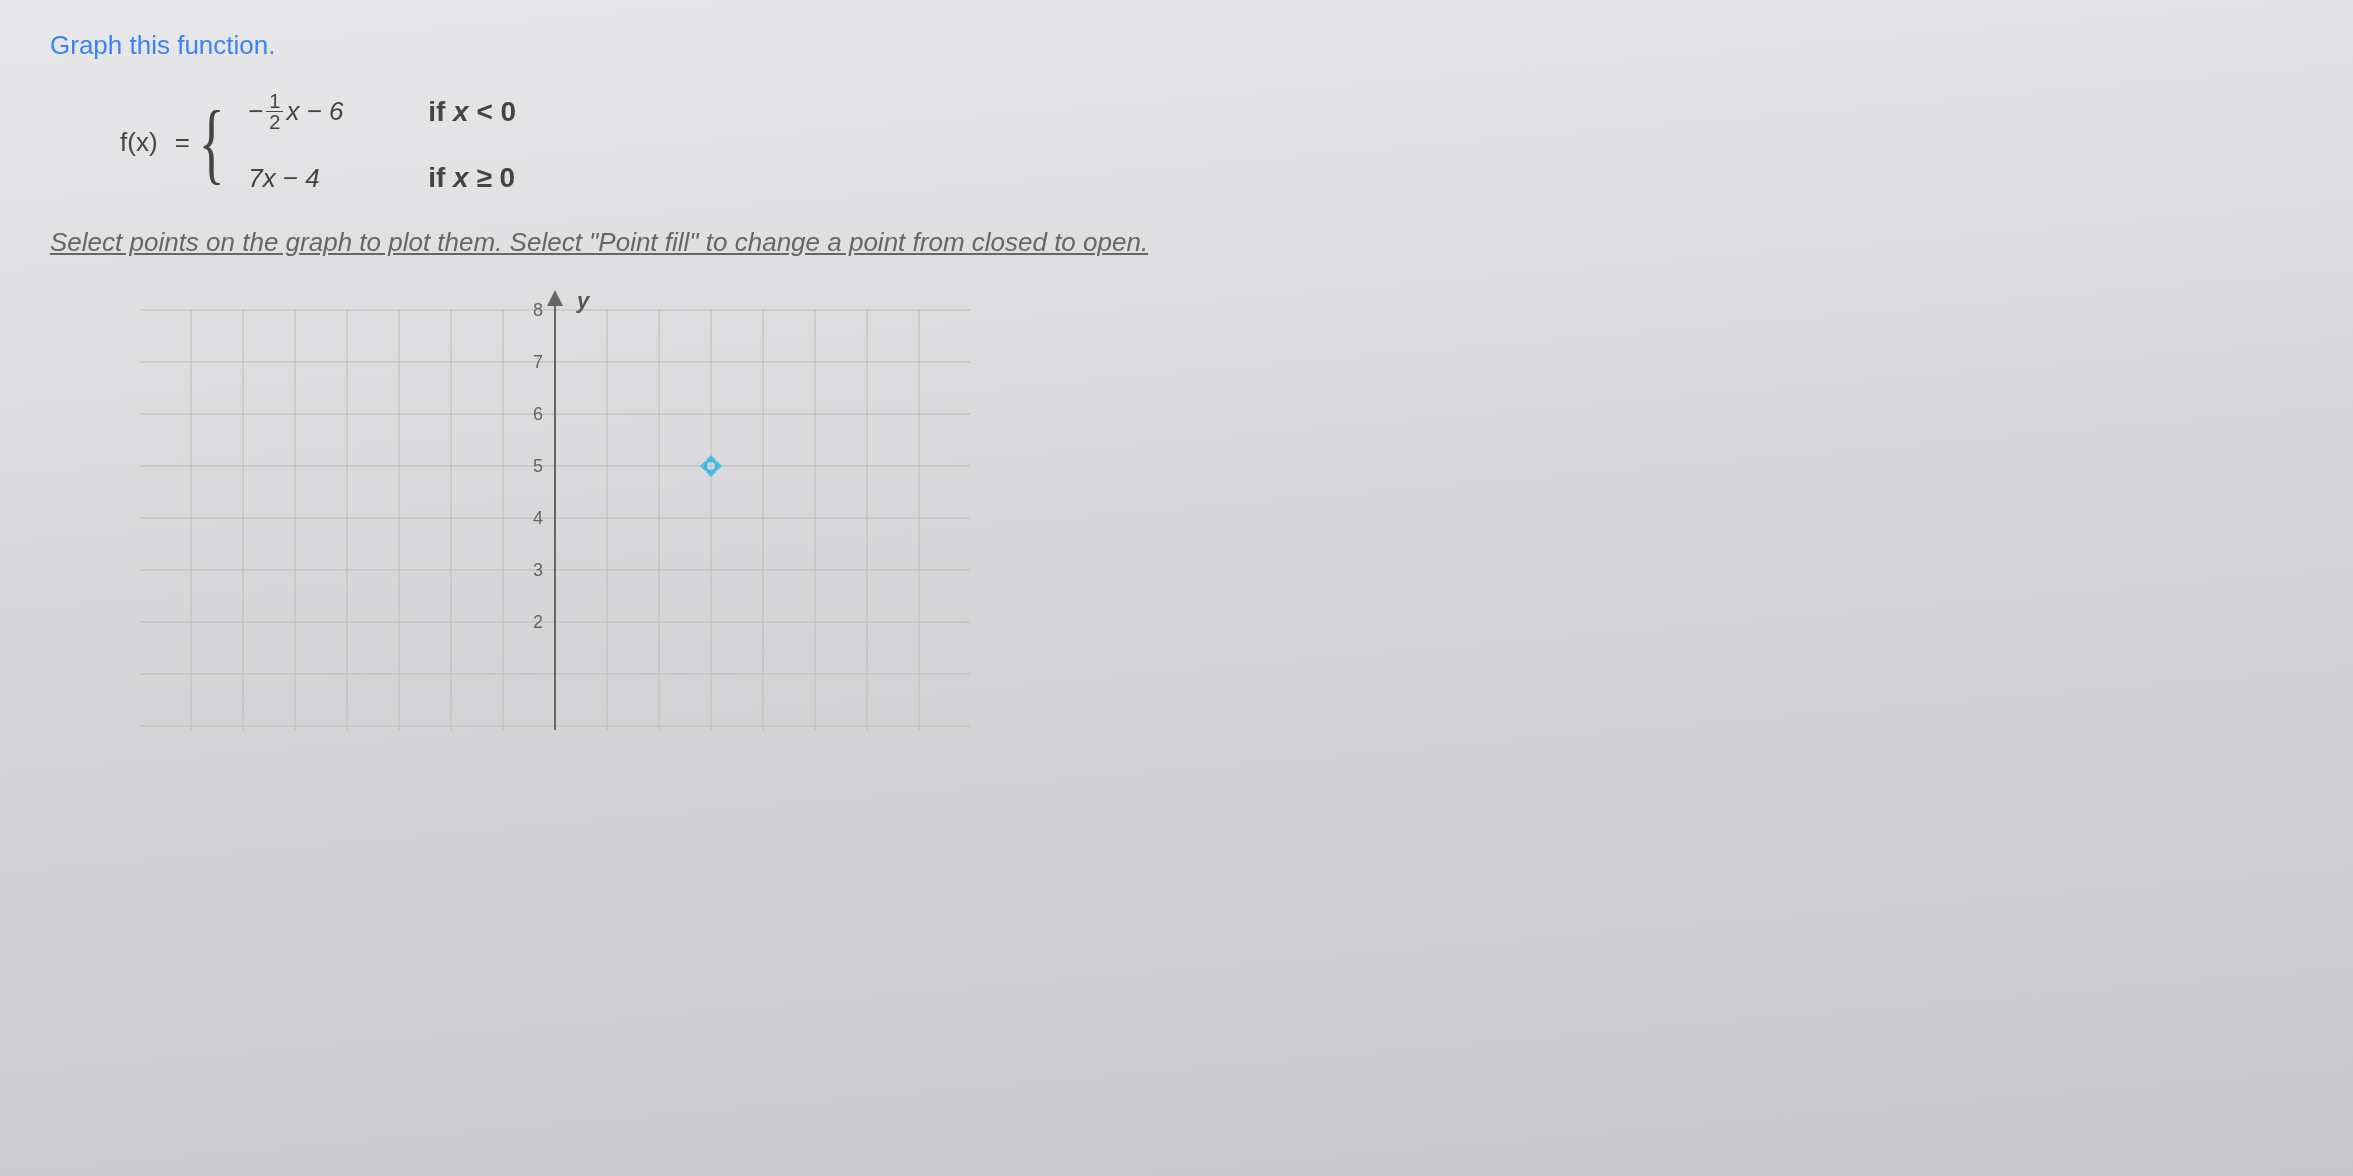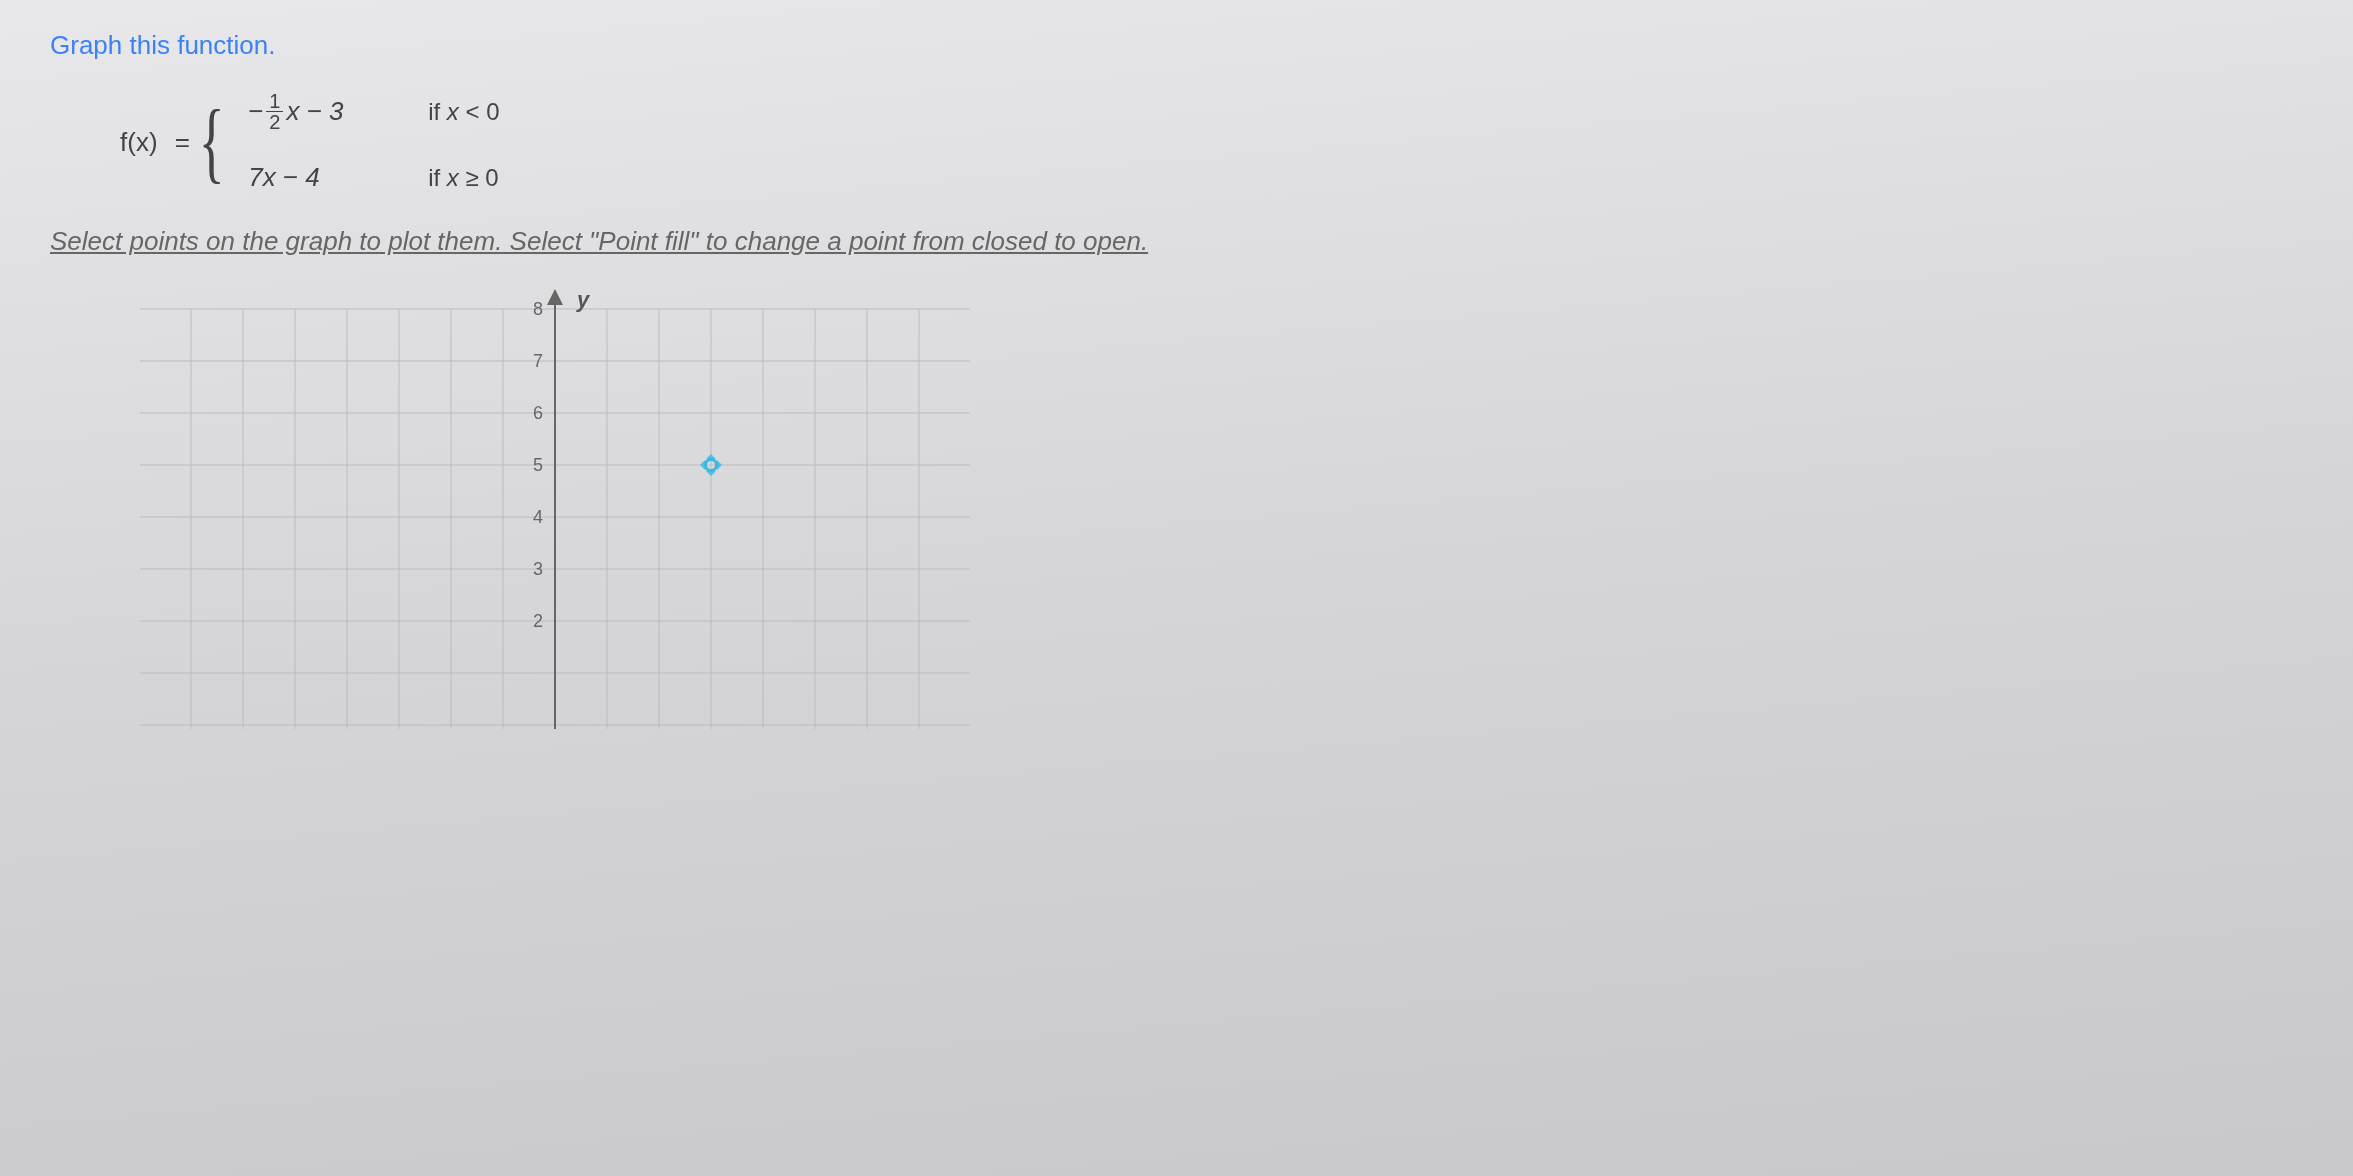--- a/index.html
+++ b/index.html
@@ -46,21 +46,22 @@
     .case-row {
       display: flex;
       align-items: center;
     }
     .expr {
       width: 180px;
       display: flex;
       align-items: center;
     }
     .condition {
-      font-size: 24px;
+      font-size: 28px;
+      font-weight: bold;
     }
     .frac {
       display: inline-flex;
       flex-direction: column;
       align-items: center;
       vertical-align: middle;
       margin: 0 3px;
       font-size: 20px;
       line-height: 1;
     }
@@ -126,21 +127,21 @@
   <span><span class="fx-label">f(x)</span><span> = </span></span>
   <span class="brace">{</span>
   <div class="cases">
     <div class="case-row">
       <div class="expr">
         <span>−</span>
         <span class="frac">
           <span class="num">1</span>
           <span class="den">2</span>
         </span>
-        <span class="italic-x">x − 3</span>
+        <span class="italic-x">x − 6</span>
       </div>
       <div class="condition">
         <span>if </span><span class="italic-x">x</span><span> &lt; 0</span>
       </div>
     </div>
     <div class="case-row">
       <div class="expr">
         <span class="italic-x">7x − 4</span>
       </div>
       <div class="condition">

